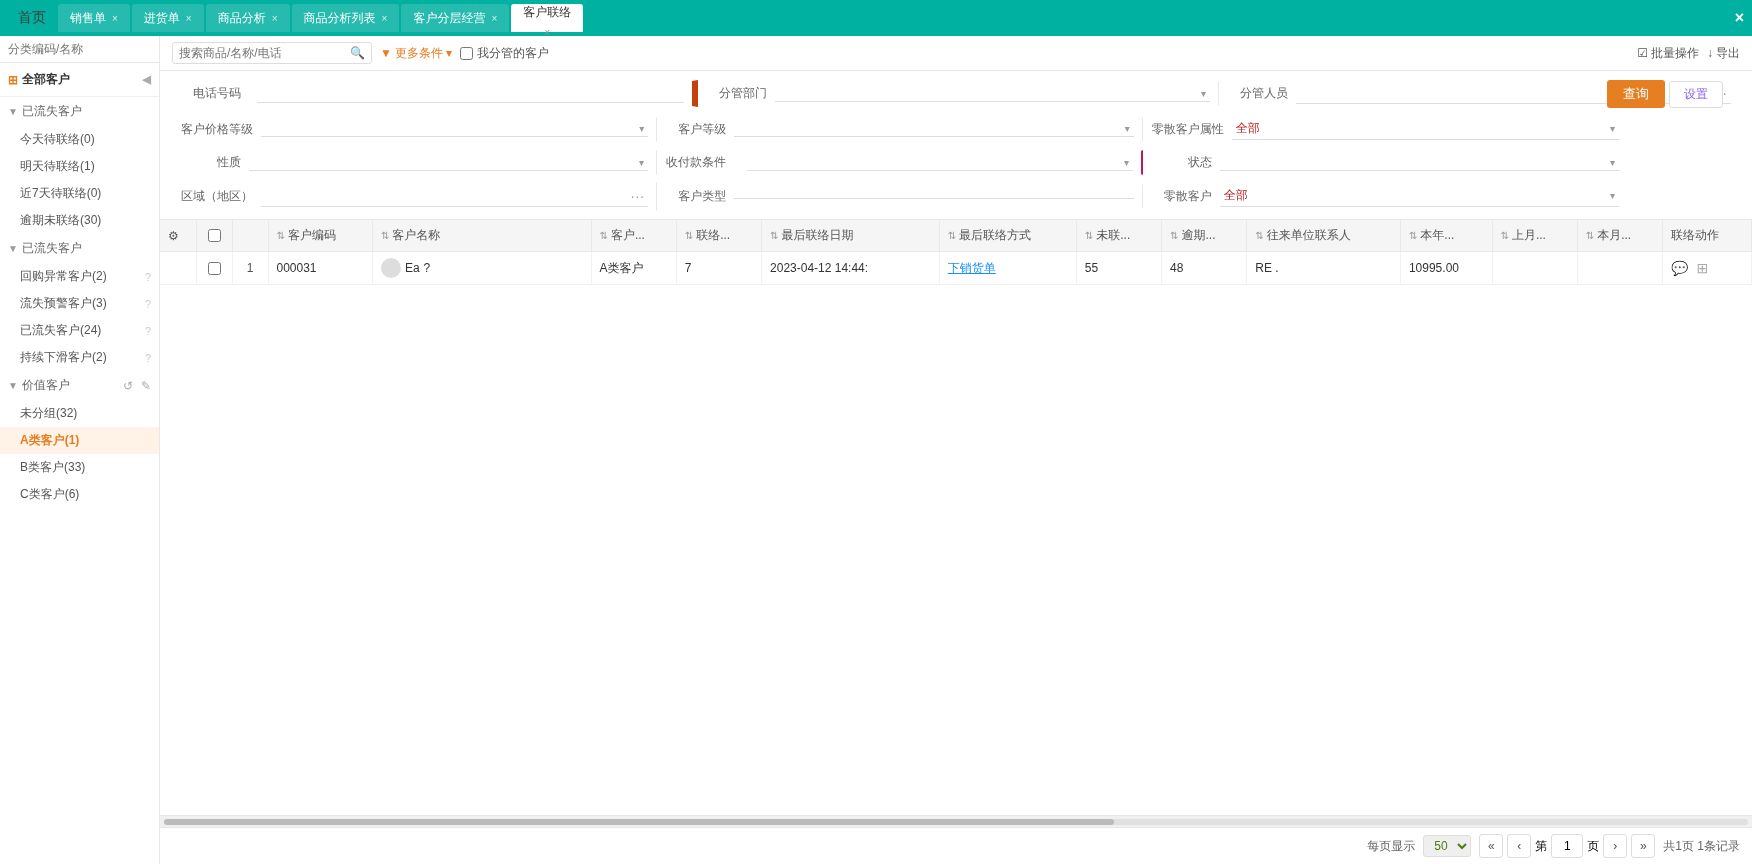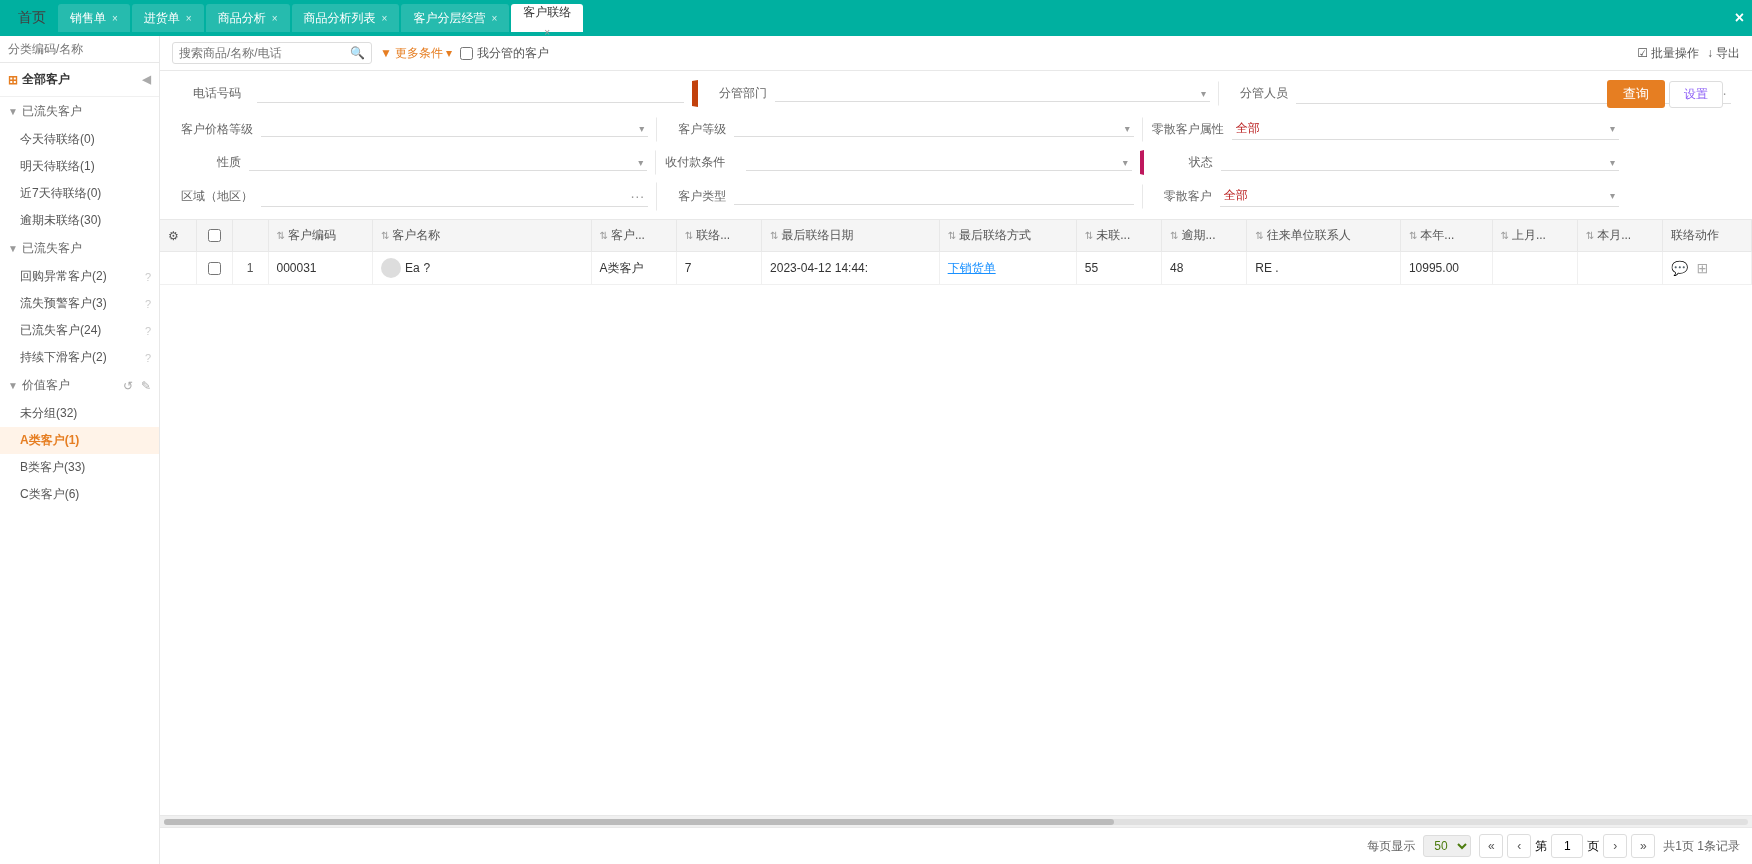--- a/index.html
+++ b/index.html
@@ -366,21 +366,21 @@
       </div>
 
       <div class="filter-row">
         <div class="filter-cell" style="flex:1;border-right:1px solid #e8e8e8;">
           <span class="filter-label">性质</span>
           <div class="filter-select">
             <span class="filter-select-val"></span>
             <span class="dropdown-arrow">▾</span>
           </div>
         </div>
-        <div class="filter-cell" style="flex:1;border-right:4px solid #be185d;gap:21px;">
+        <div class="filter-cell" style="flex:1;border-right:2px solid #be185d;gap:21px;">
           <span class="filter-label">收付款条件</span>
           <div class="filter-select">
             <span class="filter-select-val"></span>
             <span class="dropdown-arrow">▾</span>
           </div>
         </div>
         <div class="filter-cell" style="flex:1;padding-right:120px;">
           <span class="filter-label">状态</span>
           <div class="filter-select">
             <span class="filter-select-val"></span>
@@ -390,21 +390,21 @@
       </div>
 
       <div class="filter-row">
         <div class="filter-cell" style="flex:1;border-right:1px solid #e8e8e8;">
           <span class="filter-label">区域（地区）</span>
           <div class="filter-select">
             <span class="filter-select-val"></span>
             <span class="dots-btn">···</span>
           </div>
         </div>
-        <div class="filter-cell" style="flex:1;border-right:1px solid #e8e8e8;align-items:flex-end;">
+        <div class="filter-cell" style="flex:1;border-right:1px solid #e8e8e8;">
           <span class="filter-label">客户类型</span>
           <div class="filter-select">
             <span class="filter-select-val"></span>
           </div>
         </div>
         <div class="filter-cell" style="flex:1;padding-right:120px;">
           <span class="filter-label">零散客户</span>
           <div class="filter-select">
             <span class="filter-select-val">全部</span>
             <span class="dropdown-arrow">▾</span>

